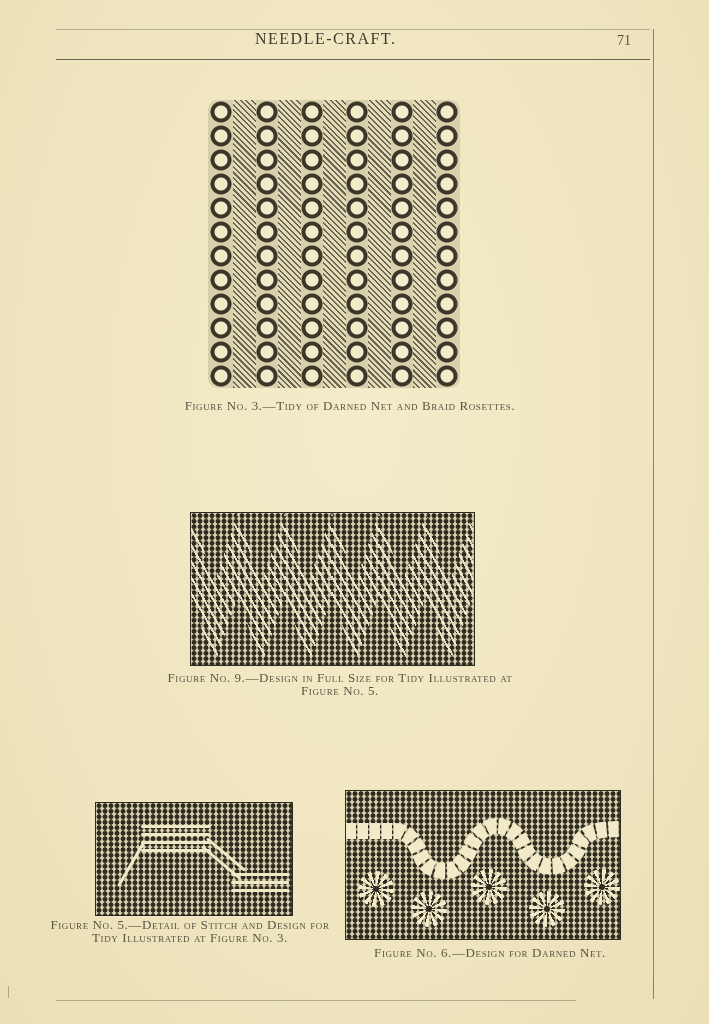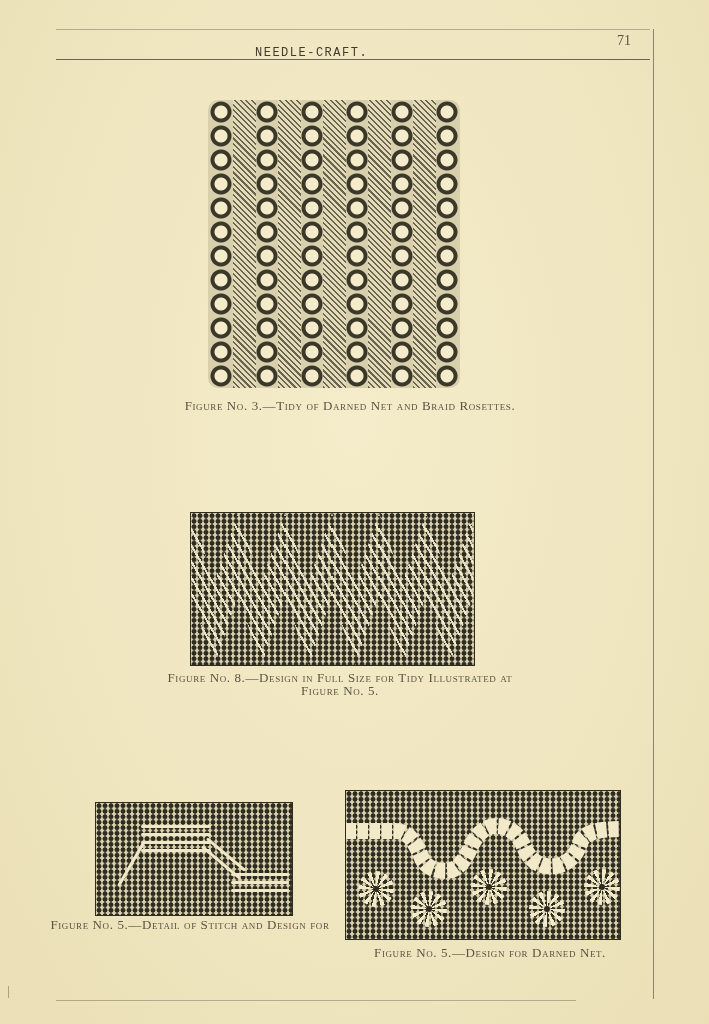--- a/index.html
+++ b/index.html
@@ -8,22 +8,22 @@
     background:#f1e8c4;
     font-family:"Liberation Serif", serif;
     color:#4a4535;
   }
   .page-bg {
     position:absolute; inset:0;
     background: radial-gradient(ellipse at 50% 40%, #f4ecca 0%, #efe5bf 60%, #eadfb5 100%);
   }
   .rule { position:absolute; background:#6b6553; }
   .header-title {
-    position:absolute; top:46px; left:255px;
-    font-family:Liberation Mono, monospace; font-size:12px; letter-spacing:1.5px;
+    position:absolute; top:30px; left:255px;
+    font-family:Liberation Serif, serif; font-size:16px; letter-spacing:1.5px;
     color:#3f3b2e;
   }
   .page-number {
     position:absolute; top:33px; left:617px; font-size:14px; color:#5a5444;
   }
   .figure { position:absolute; overflow:hidden; }
   .caption {
     position:absolute; font-size:13px; letter-spacing:0.6px;
     font-variant:small-caps; color:#5a5444; text-align:center; line-height:13px;
   }
@@ -114,43 +114,44 @@
 
 <div class="figure fig4">
   <div class="chev" style="left:0px"></div>
   <div class="chev" style="left:47px"></div>
   <div class="chev" style="left:94px"></div>
   <div class="chev" style="left:141px"></div>
   <div class="chev" style="left:188px"></div>
   <div class="chev" style="left:235px"></div>
 </div>
 <div class="caption" style="left:130px;top:671px;width:420px;">
-  <div>Figure No. 8.—Design in Full Size for Tidy Illustrated at</div>
+  <div>Figure No. 9.—Design in Full Size for Tidy Illustrated at</div>
   <div>Figure No. 5.</div>
 </div>
 
 <div class="figure fig5">
   <div class="stitch-row" style="left:45px;top:22px;width:70px;"></div>
   <div class="stitch-row" style="left:45px;top:30px;width:70px;"></div>
   <div class="stitch-row" style="left:45px;top:38px;width:70px;"></div>
   <div class="stitch-row" style="left:45px;top:46px;width:70px;"></div>
   <div class="stitch-row" style="left:135px;top:70px;width:58px;"></div>
   <div class="stitch-row" style="left:135px;top:78px;width:58px;"></div>
   <div class="stitch-row" style="left:135px;top:86px;width:58px;"></div>
   <div class="stitch-row" style="left:105px;top:50px;width:50px;transform:rotate(40deg);"></div>
   <div class="stitch-row" style="left:100px;top:58px;width:50px;transform:rotate(40deg);"></div>
   <div class="stitch-row" style="left:10px;top:60px;width:50px;transform:rotate(-60deg);"></div>
 </div>
 <div class="caption" style="left:30px;top:918px;width:320px;">
   <div>Figure No. 5.—Detail of Stitch and Design for</div>
+  <div>Tidy Illustrated at Figure No. 3.</div>
 </div>
 
 <div class="figure fig6">
   <svg class="wave" viewBox="0 0 274 70">
     <path d="M0 20 L50 20 Q65 20 75 45 Q80 60 100 60 Q115 60 125 35 Q135 15 150 15 Q170 15 180 40 Q190 58 210 55 Q228 52 235 30 Q240 18 274 18" fill="none" stroke="#f1e9c8" stroke-width="16" stroke-dasharray="10 2"></path>
   </svg>
   <div class="daisy" style="left:12px;top:80px;"></div>
   <div class="daisy" style="left:65px;top:100px;"></div>
   <div class="daisy" style="left:125px;top:78px;"></div>
   <div class="daisy" style="left:183px;top:100px;"></div>
   <div class="daisy" style="left:238px;top:78px;"></div>
 </div>
-<div class="caption" style="left:340px;top:946px;width:300px;">Figure No. 5.—Design for Darned Net.</div>
+<div class="caption" style="left:340px;top:946px;width:300px;">Figure No. 6.—Design for Darned Net.</div>
 
 </body></html>

